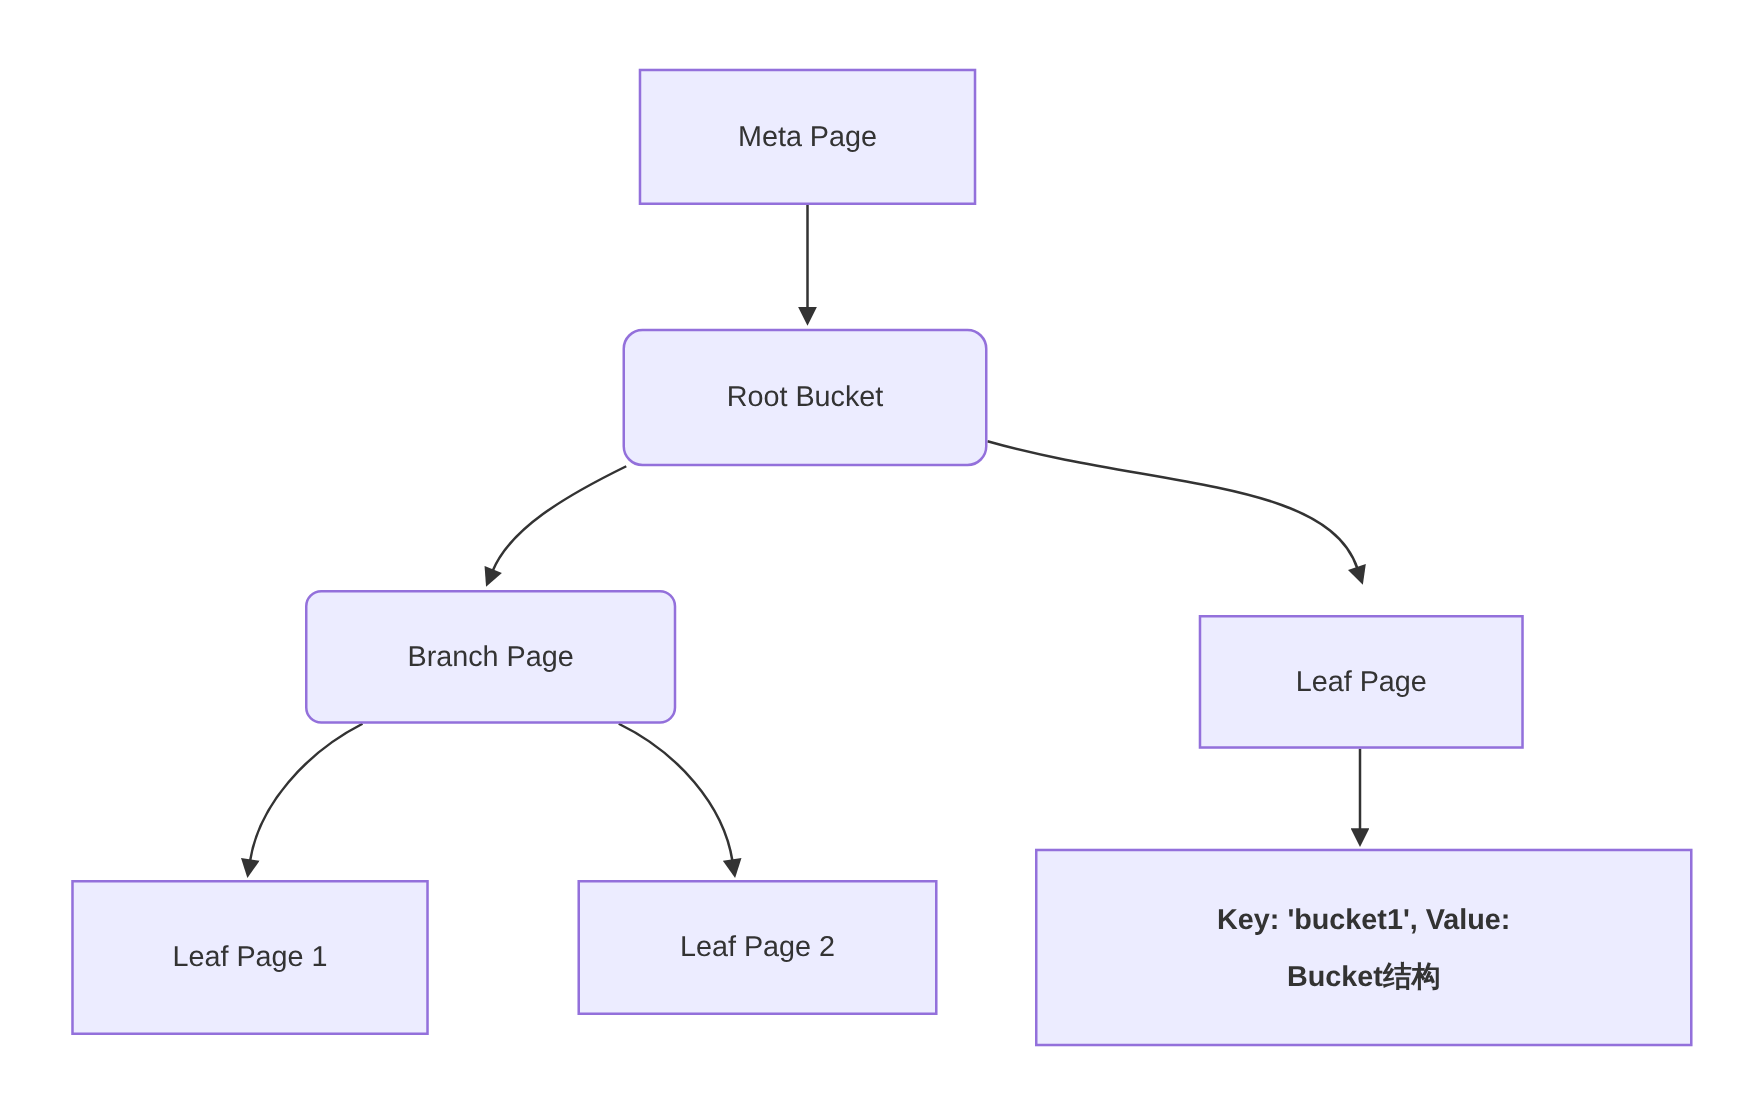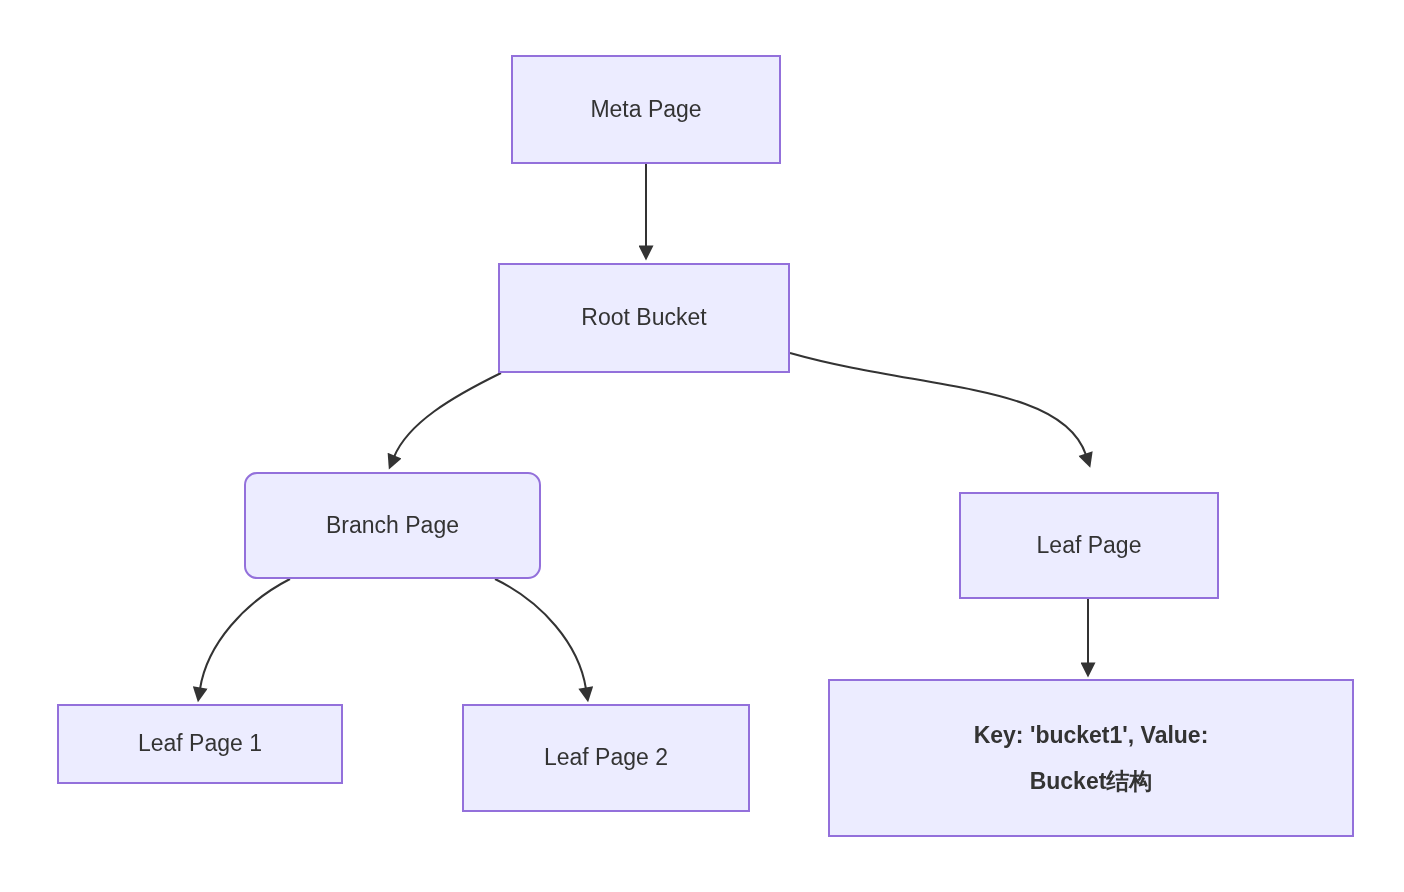--- a/index.html
+++ b/index.html
@@ -60,33 +60,33 @@
     <path class="edge" d="M790,353 C920,390 1062,383 1086,455" marker-end="url(#arrowhead)"></path>
     <path class="edge" d="M290,579 C245,602 207,644 200,689" marker-end="url(#arrowhead)"></path>
     <path class="edge" d="M495,579 C542,602 579,644 586,689" marker-end="url(#arrowhead)"></path>
     <path class="edge" d="M1088,580 L1088,664" marker-end="url(#arrowhead)"></path>
   </svg>
 
   <div class="node" style="left:511px; top:55px; width:270px; height:109px;">
     <span class="label">Meta Page</span>
   </div>
 
-  <div class="node" style="left:498px; top:263px; width:292px; height:110px;">
+  <div class="node" style="left:498px; top:263px; width:292px; height:110px;border-radius:16px;">
     <span class="label">Root Bucket</span>
   </div>
 
   <div class="node" style="left:244px; top:472px; width:297px; height:107px;border-radius:13px;">
     <span class="label">Branch Page</span>
   </div>
 
   <div class="node" style="left:959px; top:492px; width:260px; height:107px;">
     <span class="label">Leaf Page</span>
   </div>
 
-  <div class="node" style="left:57px; top:704px; width:286px; height:80px;">
+  <div class="node" style="left:57px; top:704px; width:286px; height:124px;">
     <span class="label">Leaf Page 1</span>
   </div>
 
   <div class="node" style="left:462px; top:704px; width:288px; height:108px;">
     <span class="label">Leaf Page 2</span>
   </div>
 
   <div class="node node-kv" style="left:828px; top:679px; width:526px; height:158px;font-weight:bold;">
     <span class="label">
       <span>Key: 'bucket1', Value:</span><br>

